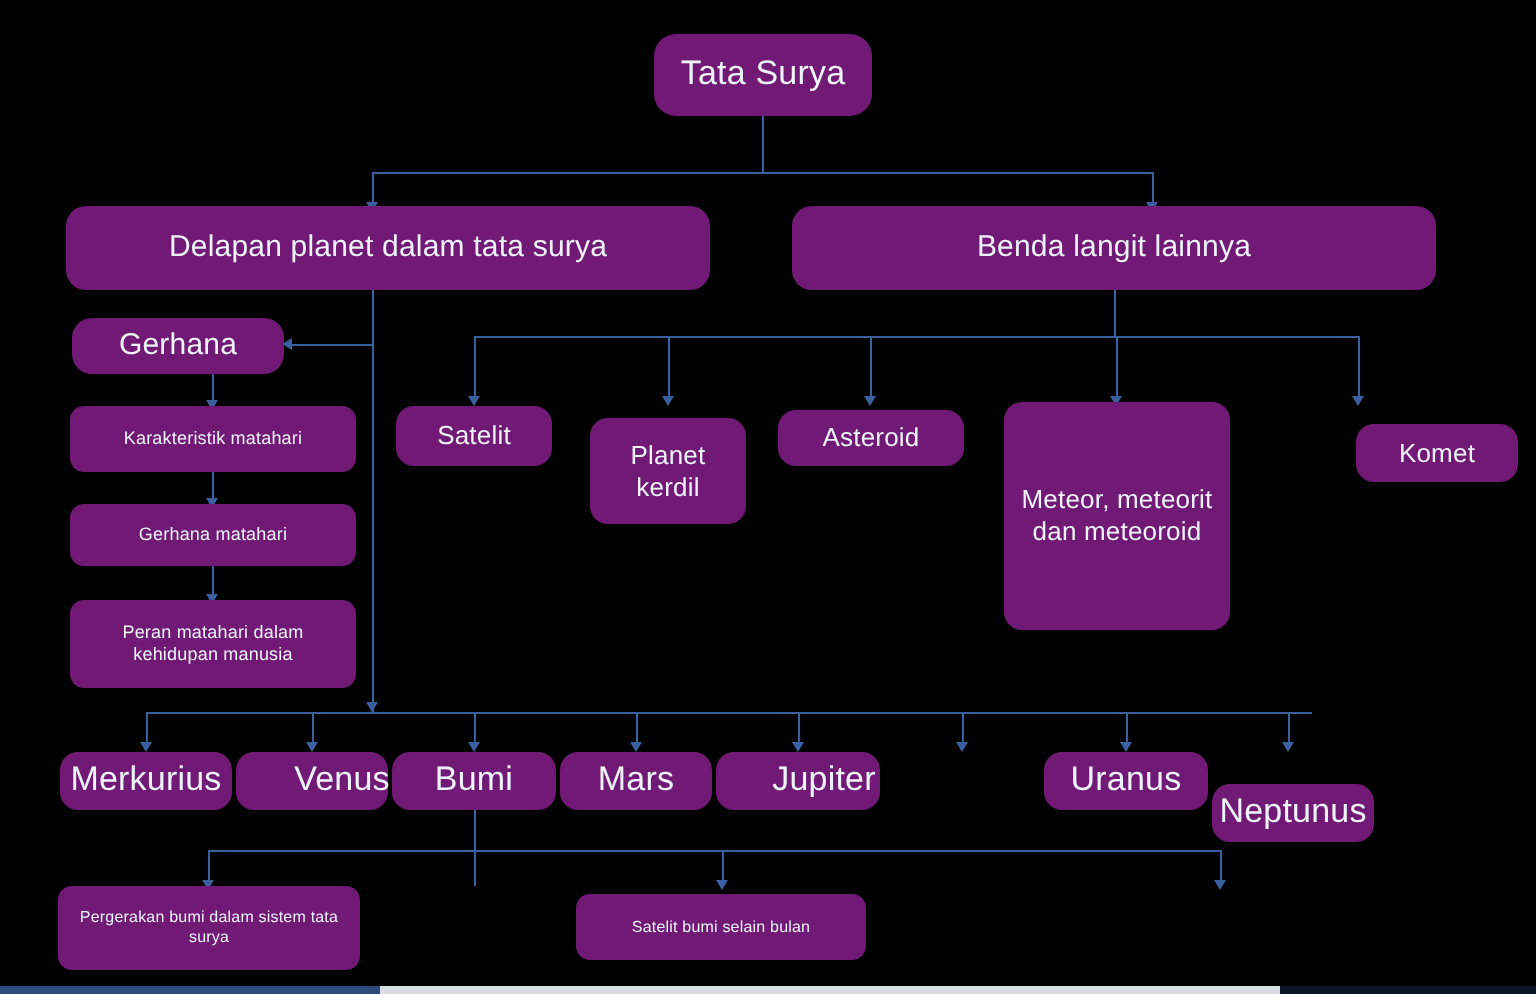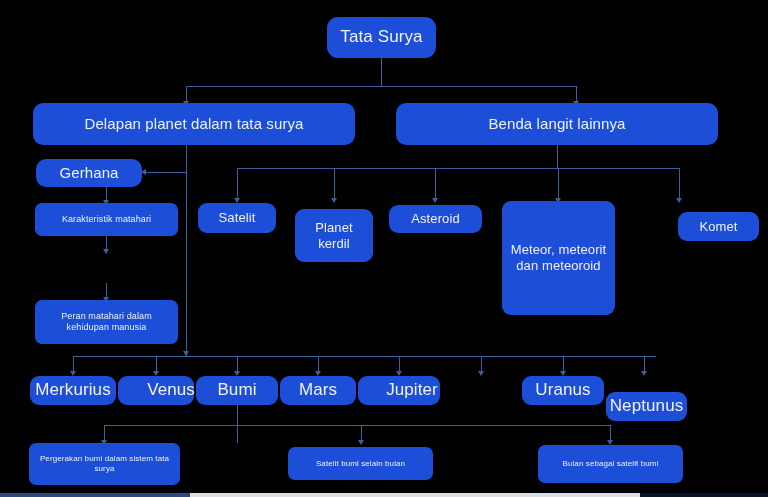--- a/index.html
+++ b/index.html
@@ -11,21 +11,21 @@
     position: relative;
     width: 768px;
     height: 497px;
     background: #000000;
     overflow: hidden;
     font-family: "Liberation Sans", sans-serif;
   }
   .node {
     position: absolute;
     box-sizing: border-box;
-    background: #1d4ed8;
+    background: #701a75;
     color: #eef2fb;
     border-radius: 9px;
     display: flex;
     align-items: center;
     justify-content: center;
     text-align: center;
     line-height: 1.22;
     padding: 2px 6px;
     z-index: 3;
     letter-spacing: 0.1px;
@@ -146,20 +146,21 @@
   <div class="node sz-xl" style="left:327px; top:17px; width:109px; height:41px;">Tata Surya</div>
 
   <div class="node sz-lg" style="left:33px; top:103px; width:322px; height:42px;">Delapan planet dalam tata surya</div>
 
   <div class="node sz-lg" style="left:396px; top:103px; width:322px; height:42px;">Benda langit lainnya</div>
 
   <div class="node sz-lg" style="left:36px; top:159px; width:106px; height:28px;">Gerhana</div>
 
   <div class="node sz-xs" style="left:35px; top:203px; width:143px; height:33px;">Karakteristik matahari</div>
 
+  <div class="node sz-xs" style="left:35px; top:252px; width:143px; height:31px;">Gerhana matahari</div>
 
   <div class="node sz-xs" style="left:35px; top:300px; width:143px; height:44px;">Peran matahari dalam kehidupan manusia</div>
 
   <div class="node sz-md" style="left:198px; top:203px; width:78px; height:30px;">Satelit</div>
 
   <div class="node sz-md" style="left:295px; top:209px; width:78px; height:53px;">Planet kerdil</div>
 
   <div class="node sz-md" style="left:389px; top:205px; width:93px; height:28px;">Asteroid</div>
 
   <div class="node sz-md" style="left:502px; top:201px; width:113px; height:114px;">Meteor, meteorit dan meteoroid</div>
@@ -169,21 +170,20 @@
   <div class="node sz-sm" style="left:30px; top:376px; width:86px; height:29px;">Merkurius</div>
   <div class="node sz-sm" style="left:118px; top:376px; width:76px; height:29px;padding-left:36px;">Venus</div>
   <div class="node sz-sm" style="left:196px; top:376px; width:82px; height:29px;">Bumi</div>
   <div class="node sz-sm" style="left:280px; top:376px; width:76px; height:29px;">Mars</div>
   <div class="node sz-sm" style="left:358px; top:376px; width:82px; height:29px;padding-left:32px;">Jupiter</div>
   <div class="node sz-sm" style="left:522px; top:376px; width:82px; height:29px;">Uranus</div>
   <div class="node sz-sm" style="left:606px; top:392px; width:81px; height:29px;">Neptunus</div>
 
   <div class="node sz-tiny" style="left:29px; top:443px; width:151px; height:42px;">Pergerakan bumi dalam sistem tata surya</div>
   <div class="node sz-tiny" style="left:288px; top:447px; width:145px; height:33px;">Satelit bumi selain bulan</div>
-  <div class="node sz-tiny" style="left:538px; top:445px; width:145px; height:38px;">Bulan sebagai satelit bumi</div>
 
   <div id="bottom-strip">
     <div class="seg" style="left:0px; width:190px; background:#2c4a7a;"></div>
     <div class="seg" style="left:190px; width:450px; background:#d9dde4;"></div>
     <div class="seg" style="left:640px; width:128px; background:#0a1424;"></div>
   </div>
 
 </div>
 
 </body></html>

